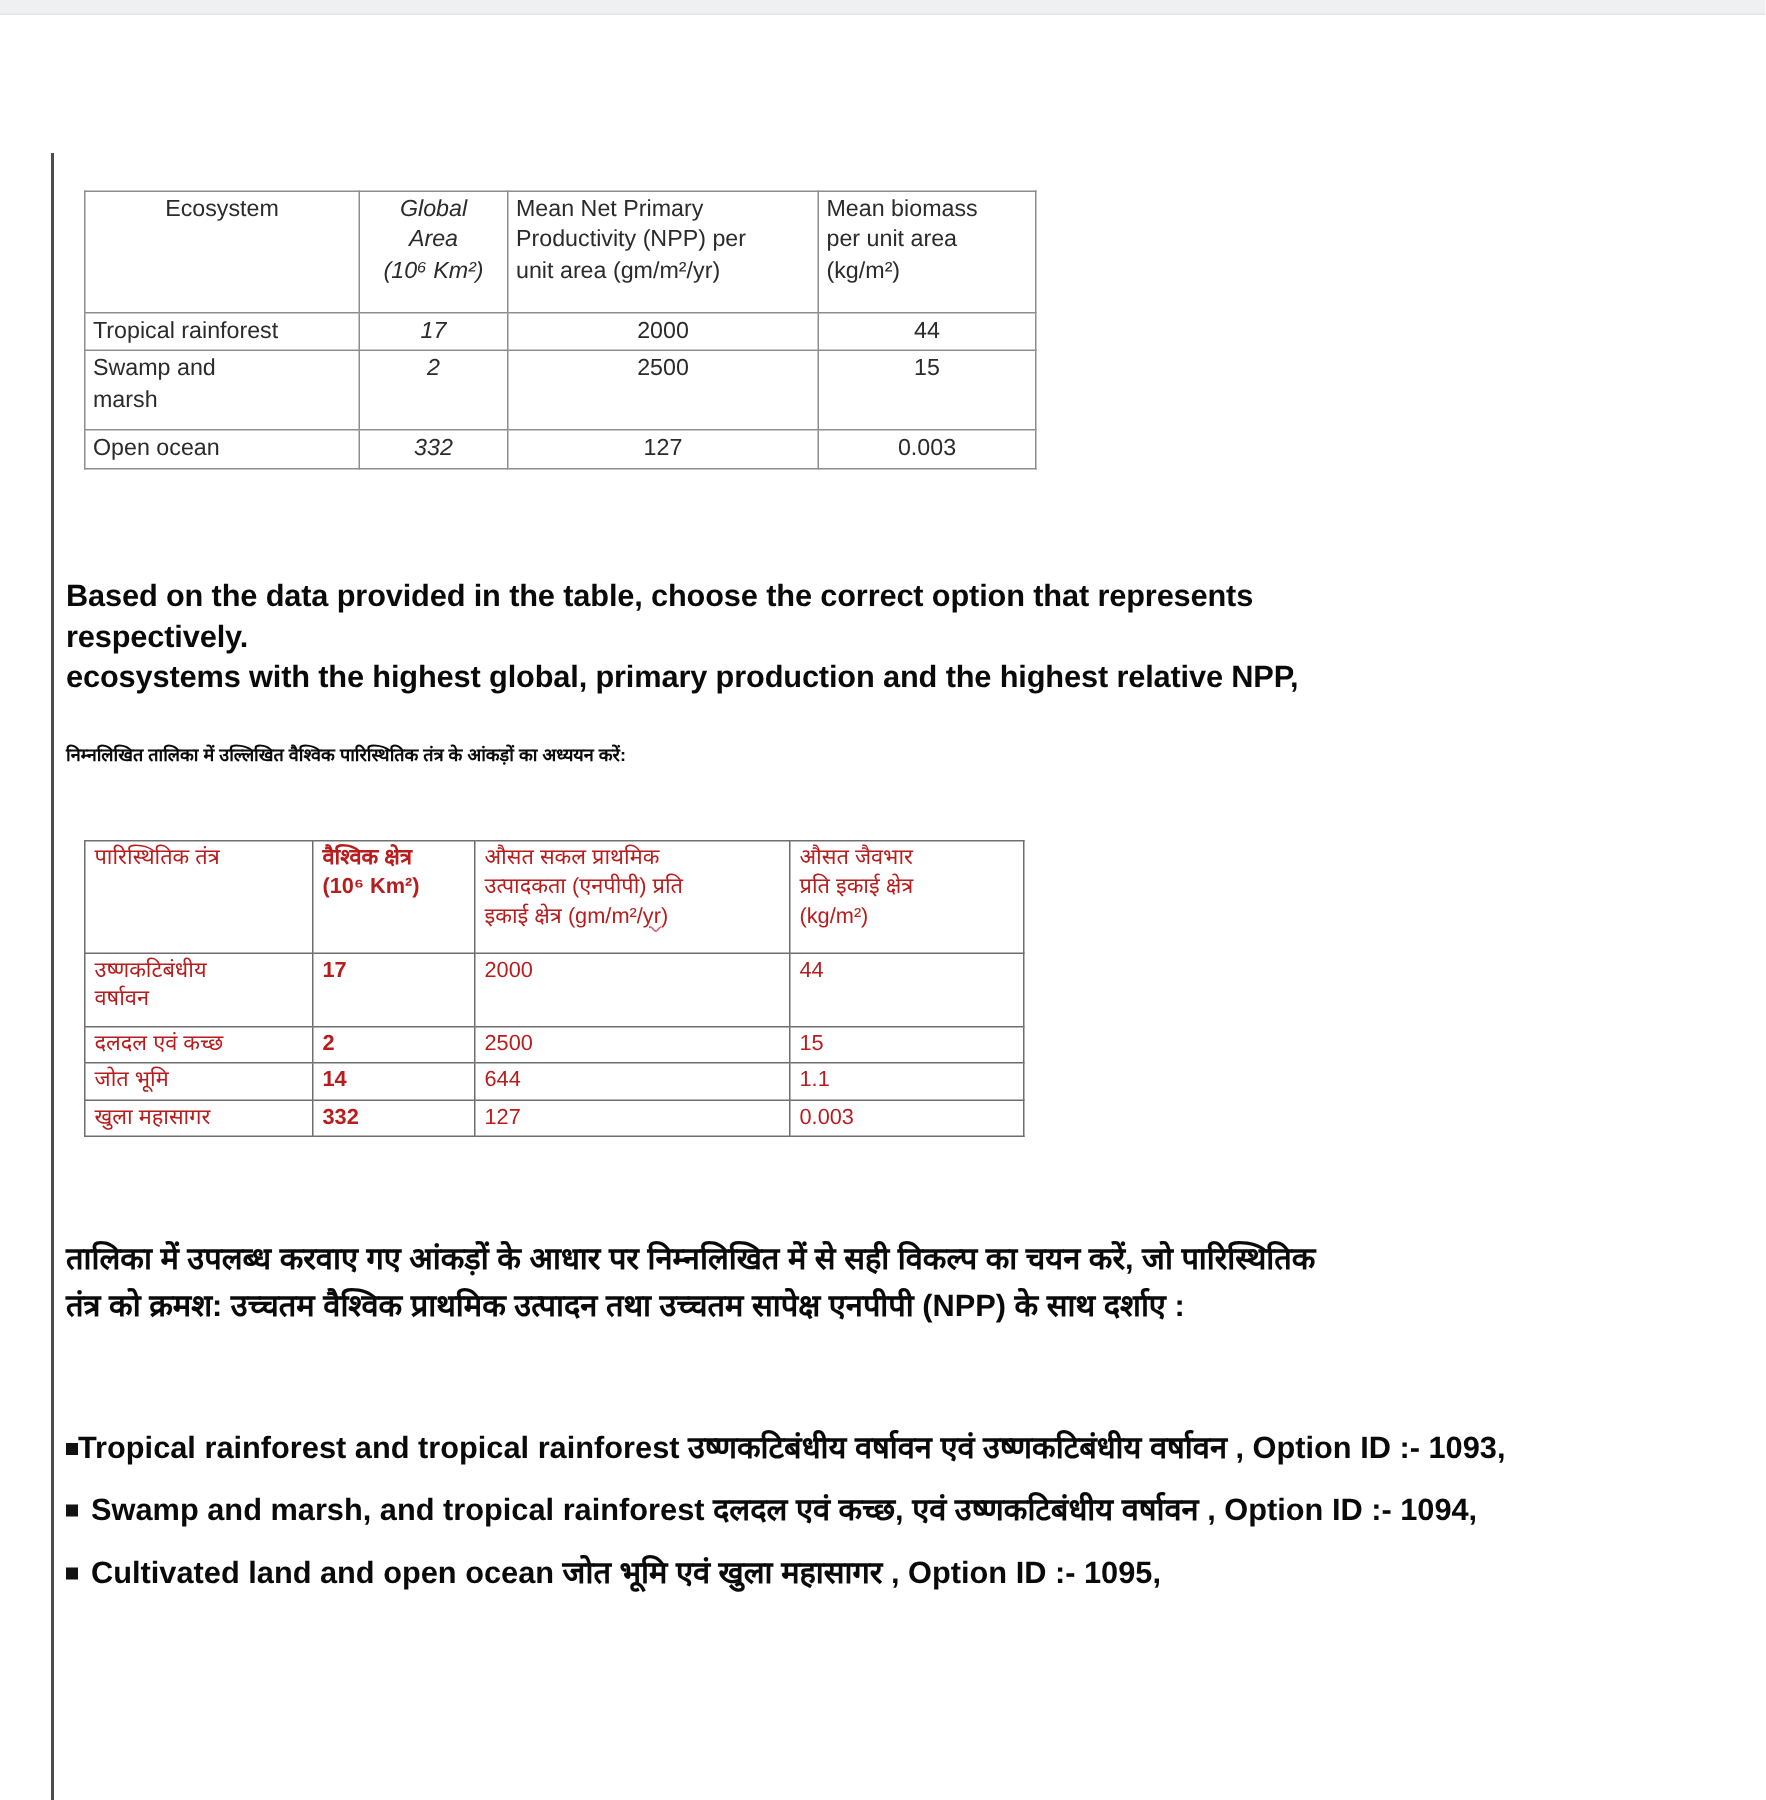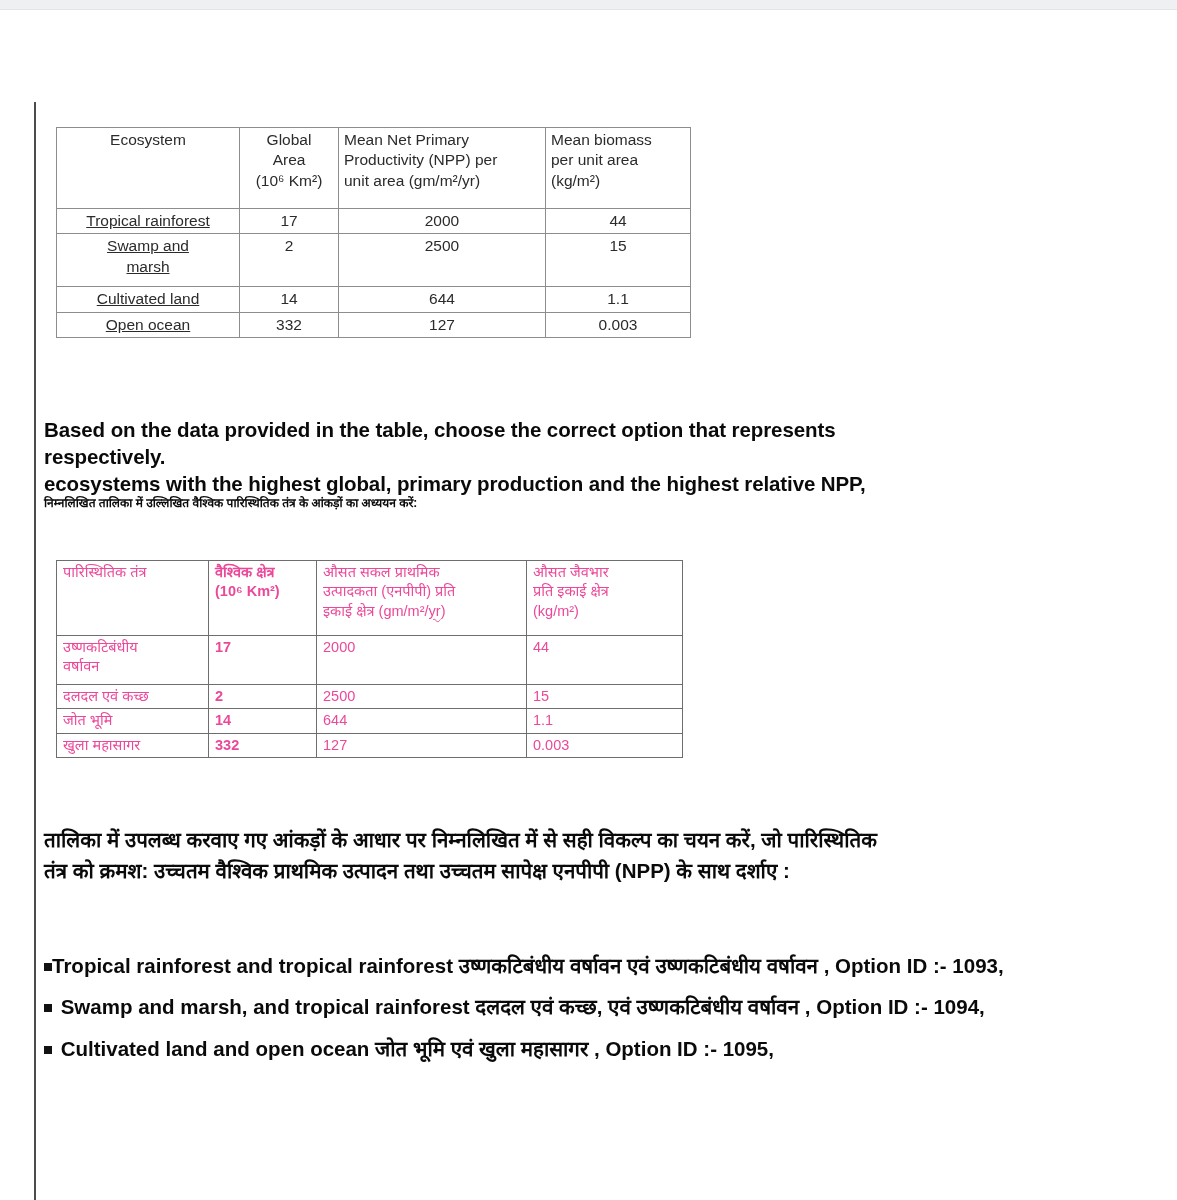--- a/index.html
+++ b/index.html
@@ -49,36 +49,36 @@
     color: #2b2b2b;
   }
   .table-en td, .table-en th {
     border: 1.6px solid #8d8d8d;
     padding: 2px 5px;
     font-weight: normal;
     vertical-align: top;
     line-height: 1.32;
   }
   .table-en .c1 { width: 172px; text-align: left; }
-  .table-en .c2 { width: 88px;  text-align: center; }
+  .table-en .c2 { width: 88px;  text-align: center; font-style: italic; }
   .table-en .c3 { width: 196px; text-align: center; }
   .table-en .c4 { width: 134px; text-align: center; }
   .table-en thead td { text-align: center; }
   .table-en thead td.c1 { text-align: center; }
   .table-en thead td.c3, .table-en thead td.c4 { text-align: left; }
   .table-en .hdr-line { display: block; white-space: nowrap; }
-  .table-en tbody td.c1 { text-align: center; text-decoration: underline; }
+  .table-en tbody td.c1 { text-align: left; }
   .table-en .tall { height: 48px; }
   .table-en .h-head { height: 76px; }
 
   
   .q-en {
     position: absolute;
     left: 44px;
-    top: 416px;
+    top: 384px;
     width: 1090px;
     font-size: 20.5px;
     font-weight: bold;
     line-height: 1.32;
     letter-spacing: -0.1px;
   }
 
   
   .lead-hi {
     position: absolute;
@@ -92,21 +92,21 @@
 
   
   .table-hi {
     position: absolute;
     left: 56px;
     top: 560px;
     width: 576px;
     border-collapse: collapse;
     table-layout: fixed;
     font-size: 14.5px;
-    color: #ec4899;
+    color: #b91c1c;
   }
   .table-hi td {
     border: 1.4px solid #6e6e6e;
     padding: 2px 6px;
     font-weight: normal;
     vertical-align: top;
     line-height: 1.34;
     text-align: left;
   }
   .table-hi .c1 { width: 139px; }
@@ -199,26 +199,20 @@
     <tr>
       <td class="c1 tall">
         <span class="hdr-line">Swamp and</span>
         <span class="hdr-line">marsh</span>
       </td>
       <td class="c2 tall">2</td>
       <td class="c3 tall">2500</td>
       <td class="c4 tall">15</td>
     </tr>
     <tr>
-      <td class="c1">Cultivated land</td>
-      <td class="c2">14</td>
-      <td class="c3">644</td>
-      <td class="c4">1.1</td>
-    </tr>
-    <tr>
       <td class="c1">Open ocean</td>
       <td class="c2">332</td>
       <td class="c3">127</td>
       <td class="c4">0.003</td>
     </tr>
   </tbody>
 </table>
 
 <div class="q-en">
   <div>Based on the data provided in the table, choose the correct option that represents</div>

